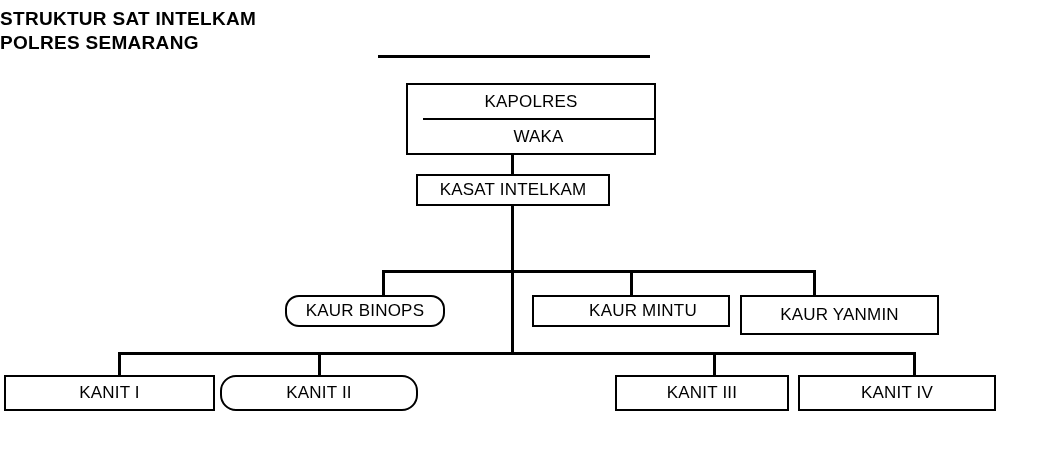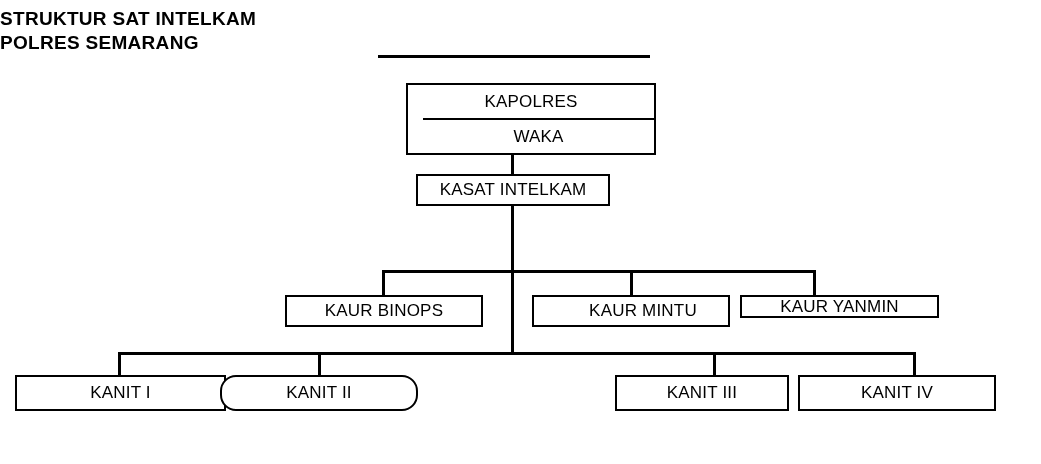--- a/index.html
+++ b/index.html
@@ -93,38 +93,38 @@
   </div>
 
   <div class="connector v-line" style="left:511px; top:206px; height:149px;"></div>
 
   <div class="connector h-line" style="left:382px; top:270px; width:434px;"></div>
 
   <div class="connector v-line" style="left:382px; top:270px; height:26px;"></div>
   <div class="connector v-line" style="left:630px; top:270px; height:26px;"></div>
   <div class="connector v-line" style="left:813px; top:270px; height:26px;"></div>
 
-  <div class="node-box" style="left:285px; top:295px; width:198px; height:32px;">
+  <div class="node-box" style="left:285px; top:295px; width:160px; height:32px;border-radius:14px;">
     <span>KAUR BINOPS</span>
   </div>
   <div class="node-box" style="left:532px; top:295px; width:198px; height:32px;padding-left:24px;">
     <span>KAUR MINTU</span>
   </div>
-  <div class="node-box" style="left:740px; top:295px; width:199px; height:23px;">
+  <div class="node-box" style="left:740px; top:295px; width:199px; height:40px;">
     <span>KAUR YANMIN</span>
   </div>
 
   <div class="connector h-line" style="left:118px; top:352px; width:798px;"></div>
 
   <div class="connector v-line" style="left:118px; top:352px; height:23px;"></div>
   <div class="connector v-line" style="left:318px; top:352px; height:23px;"></div>
   <div class="connector v-line" style="left:713px; top:352px; height:23px;"></div>
   <div class="connector v-line" style="left:913px; top:352px; height:23px;"></div>
 
-  <div class="node-box" style="left:15px; top:375px; width:211px; height:36px;">
+  <div class="node-box" style="left:4px; top:375px; width:211px; height:36px;">
     <span>KANIT I</span>
   </div>
   <div class="node-box" style="left:220px; top:375px; width:198px; height:36px;border-radius:16px;">
     <span>KANIT II</span>
   </div>
   <div class="node-box" style="left:615px; top:375px; width:174px; height:36px;">
     <span>KANIT III</span>
   </div>
   <div class="node-box" style="left:798px; top:375px; width:198px; height:36px;">
     <span>KANIT IV</span>

